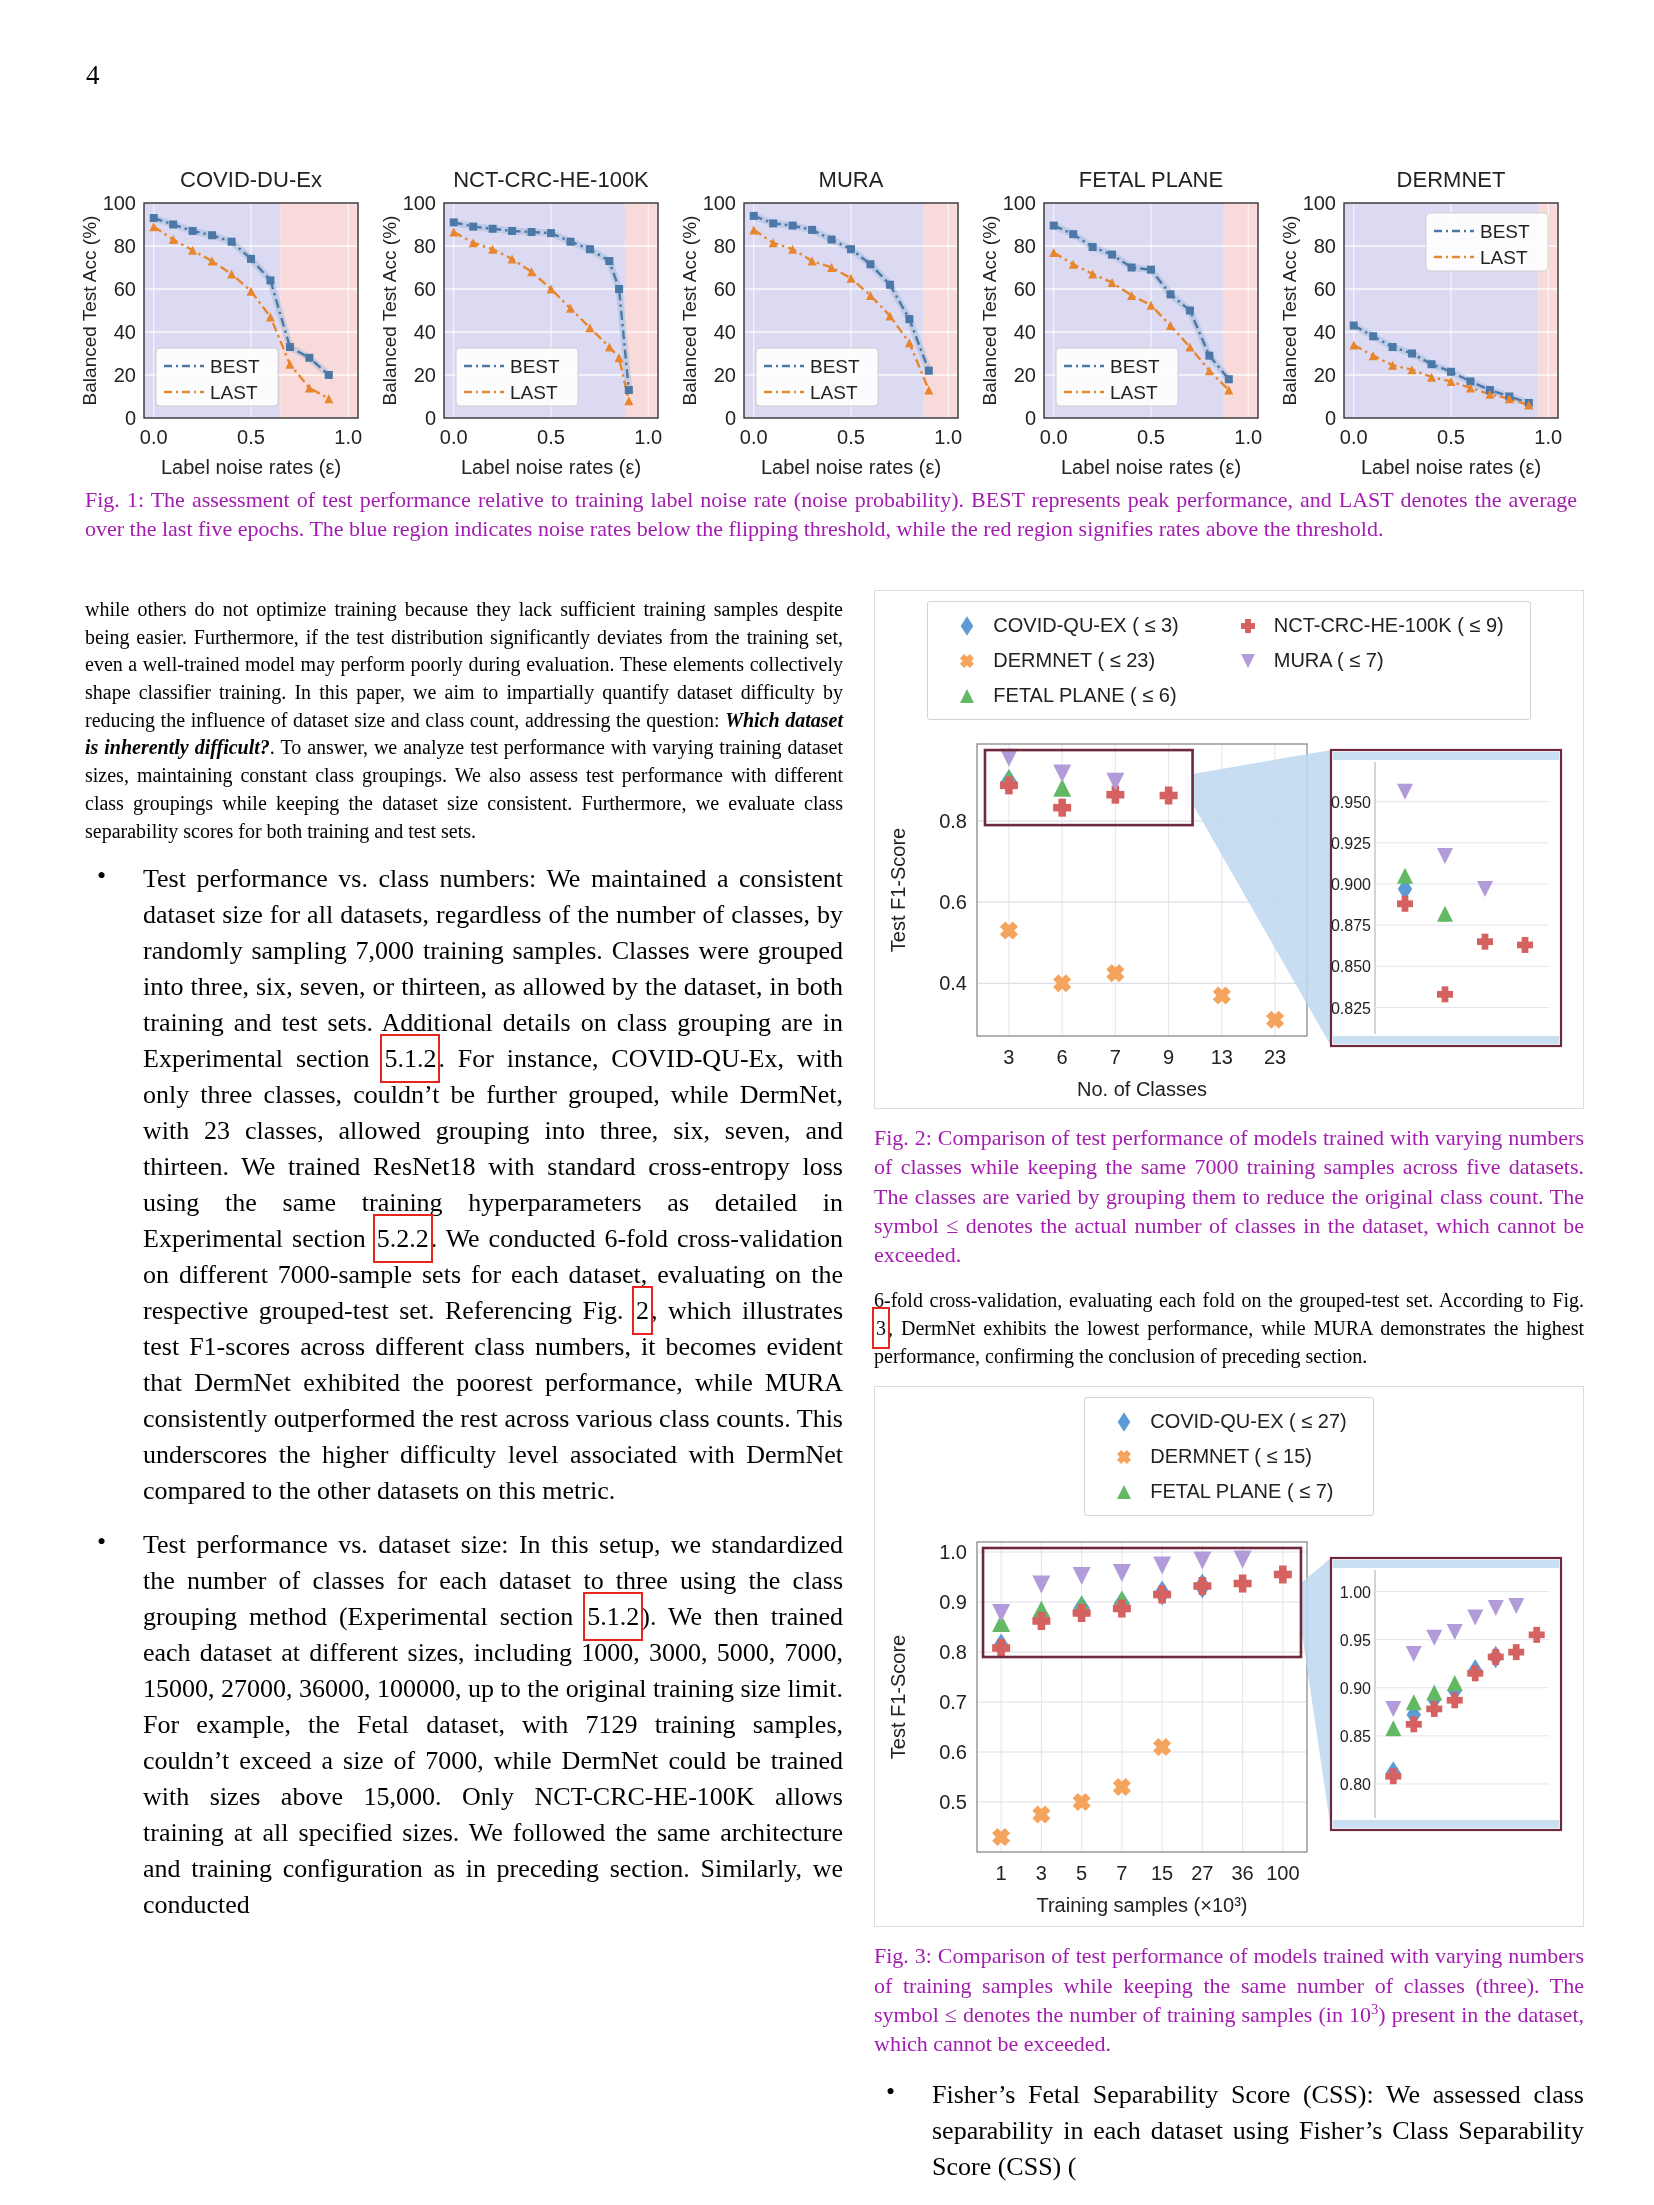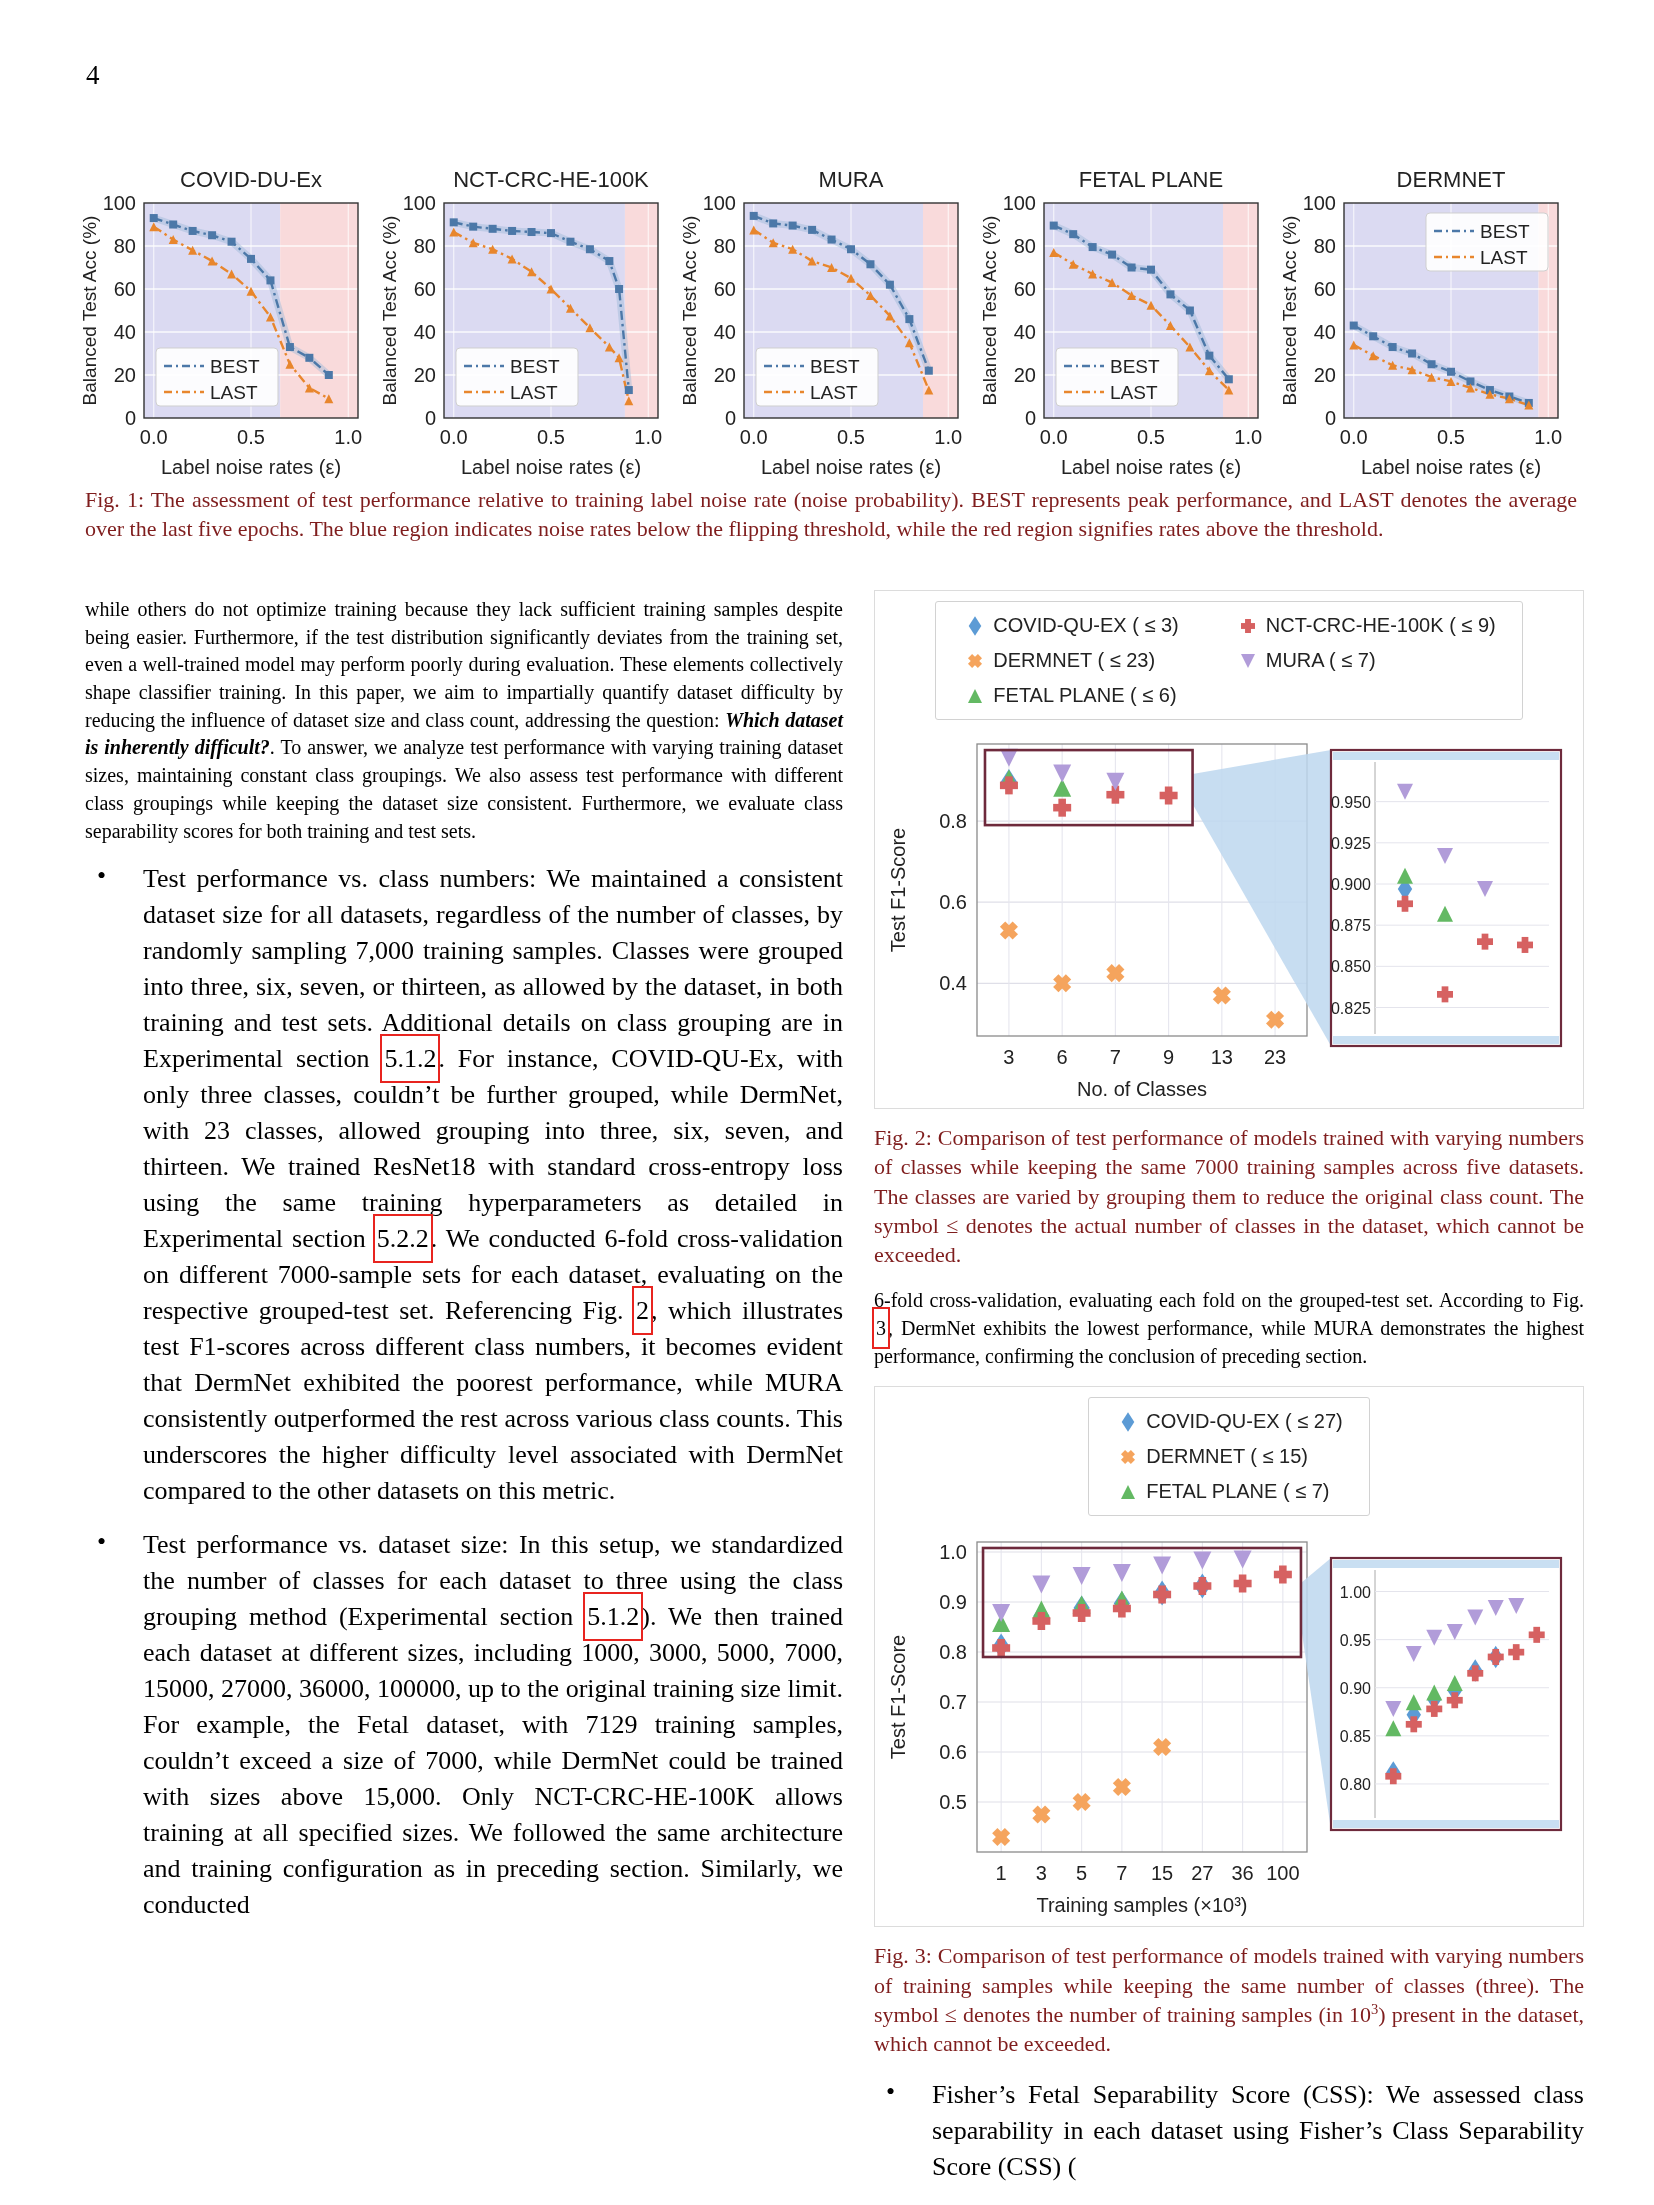--- a/index.html
+++ b/index.html
@@ -1,37 +1,37 @@
 <!DOCTYPE html>
 <html><head>
 <meta charset="utf-8">
 <style>
   html,body{margin:0;padding:0}
   body{width:1654px;height:2205px;position:relative;background:#ffffff;color:#000;
        font-family:"Liberation Serif",serif;overflow:hidden}
   .pagenum{position:absolute;left:86px;top:60px;font-size:27px}
   .fig1-row{position:absolute;left:78px;top:148px;width:1502px;display:flex}
   .fig1-caption{position:absolute;left:85px;top:485px;width:1492px}
-  .caption{font-size:22px;line-height:1.33;text-align:justify;color:#7f1d1d}
+  .caption{font-size:22px;line-height:1.33;text-align:justify;color:#a21caf}
   .col-left{position:absolute;left:85px;top:596px;width:758px}
   .col-right{position:absolute;left:874px;top:590px;width:710px}
   .para{font-size:20px;line-height:1.385;text-align:justify;margin:0 0 16px 0}
   .bullet{display:flex;margin:12px 0 18px 0}
   .dot{width:46px;padding-left:12px;font-size:26px;flex:none}
   .btext{flex:1;font-size:26px;line-height:1.385;text-align:justify}
   .seg-b{font-weight:normal}
   .seg-bi{font-weight:bold;font-style:italic}
   .seg-ref{outline:2.5px solid #e8241f;outline-offset:0px;padding:8px 2px}
   .seg-sup{vertical-align:super;font-size:66%}
   .figbox{border:1px solid #dcdcdc;background:#fff;padding:8px 4px 2px 4px;margin:0 0 14px 0}
   .legendbox{margin:2px auto 12px auto;width:fit-content;border:1px solid #d2d2d2;border-radius:3px;
              padding:12px 26px;display:flex;gap:56px;background:#fff;
              font-family:"Liberation Sans",sans-serif;font-size:20px;color:#222}
   .lcol{display:flex;flex-direction:column;gap:12px}
-  .litem{display:flex;align-items:center;gap:5px;white-space:nowrap}
+  .litem{display:flex;align-items:center;gap:13px;white-space:nowrap}
   svg text{font-family:"Liberation Sans",sans-serif;fill:#222}
   .cap-narrow{margin:2px 0 18px 0}
 </style>
 </head>
 <body>
 
 <div class="pagenum">4</div>
 
 <div class="fig1-row" id="fig1">
     <svg width="300" height="330" viewBox="0 0 300 330">

